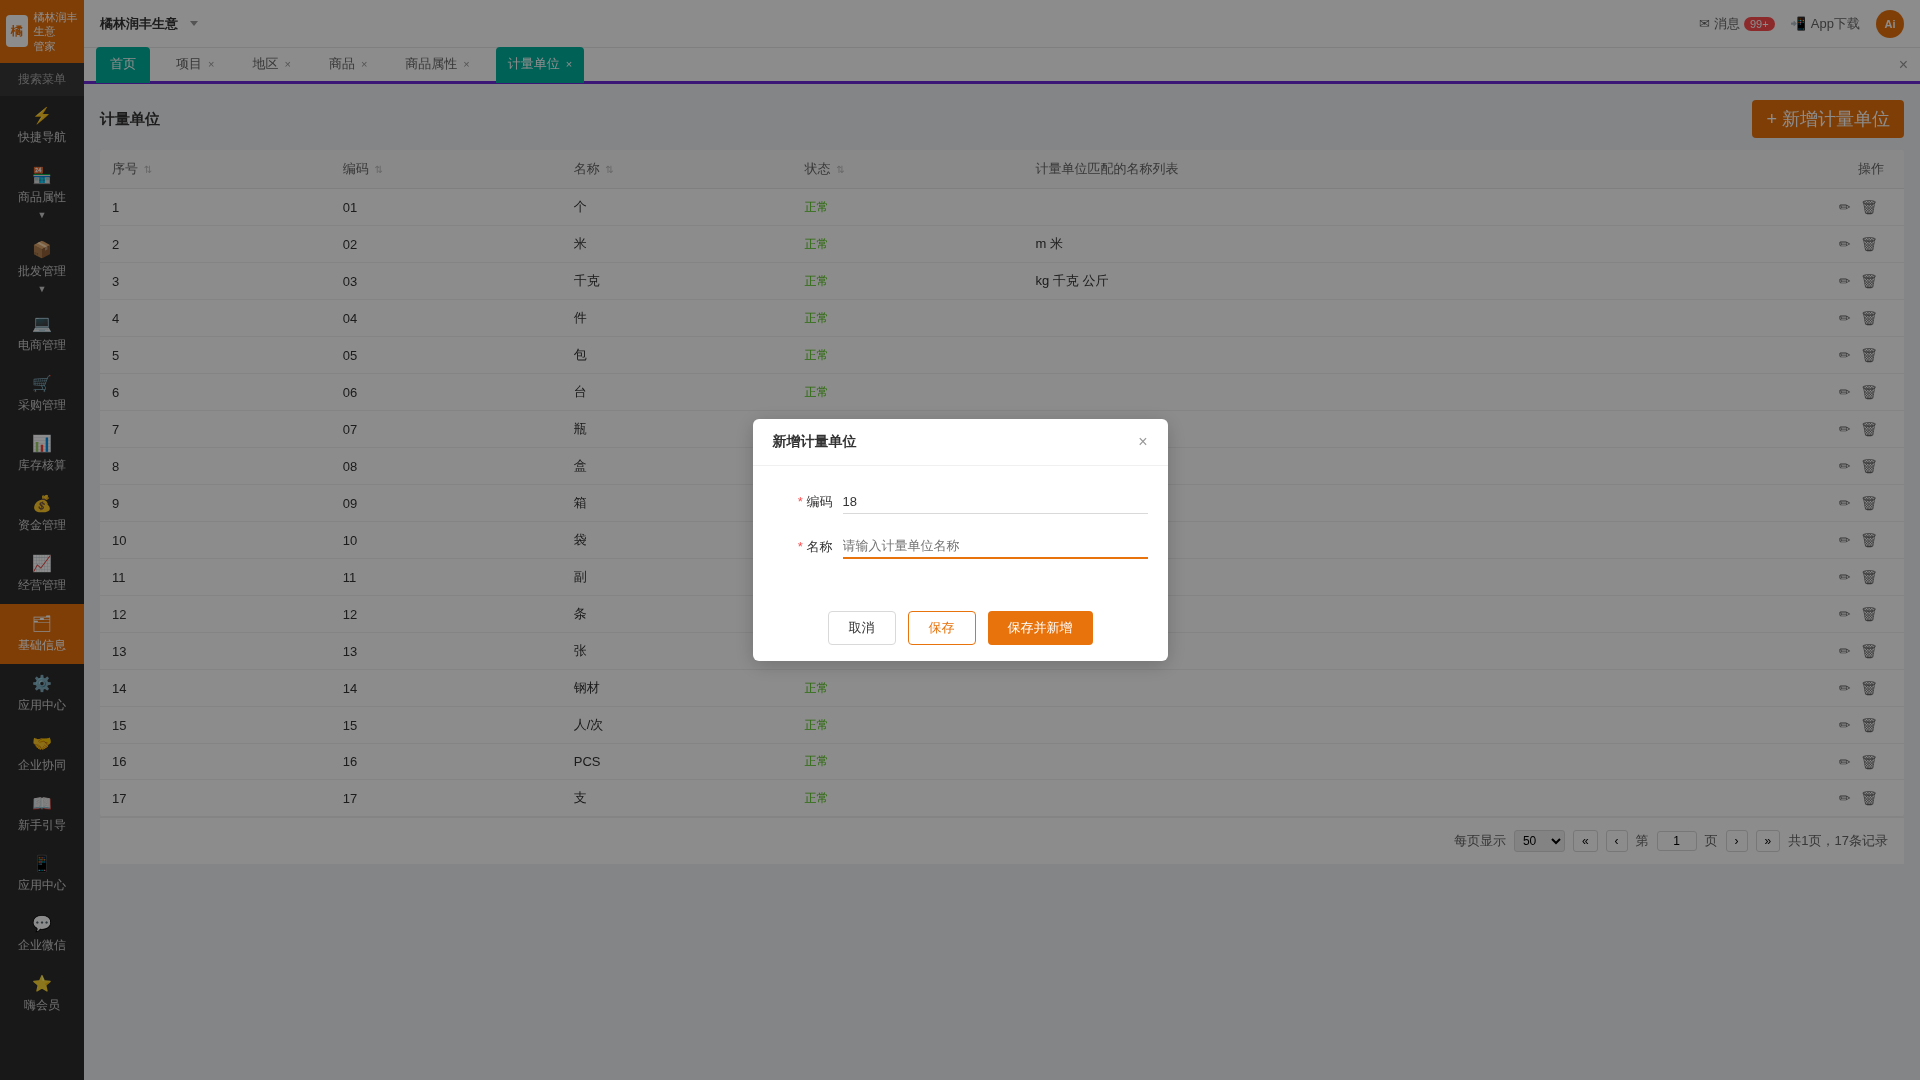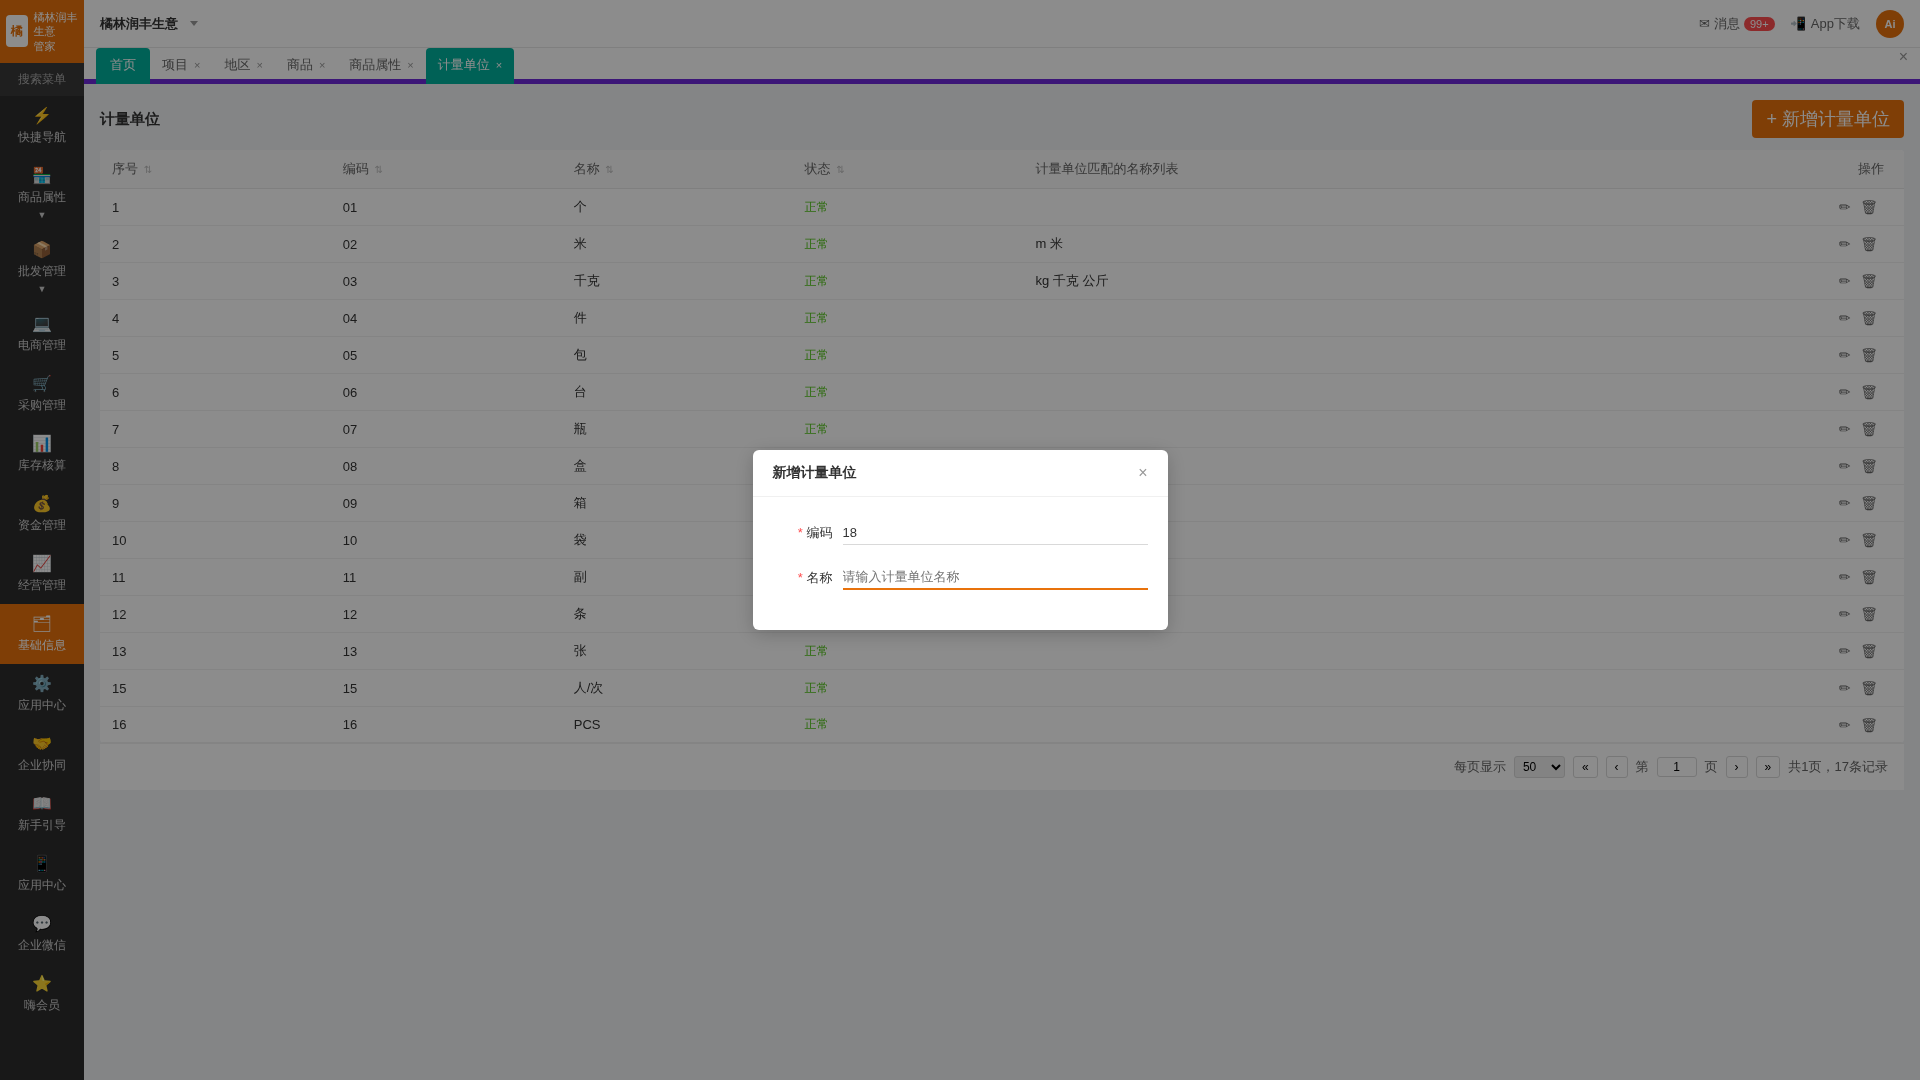--- a/index.html
+++ b/index.html
@@ -21,21 +21,21 @@
     
     .topbar { background: #fff; height: 48px; display: flex; align-items: center; justify-content: space-between; padding: 0 16px; border-bottom: 1px solid #e8e8e8; }
     .topbar-left { display: flex; align-items: center; gap: 8px; color: #666; font-size: 13px; }
     .topbar-right { display: flex; align-items: center; gap: 16px; }
     .topbar-badge { background: #ff4d4f; color: #fff; border-radius: 10px; padding: 1px 6px; font-size: 11px; }
     .topbar-msg { display: flex; align-items: center; gap: 4px; color: #666; font-size: 13px; cursor: pointer; }
     .topbar-app { display: flex; align-items: center; gap: 4px; color: #666; font-size: 13px; cursor: pointer; }
     .topbar-avatar { width: 28px; height: 28px; border-radius: 50%; background: #ccc; font-weight: bold; }
 
     
-    .tabs { background: #fff; display: flex; border-bottom: 5px solid #6d28d9; padding: 0 12px; height: 36px; }
+    .tabs { background: #fff; display: flex; align-items: center; border-bottom: 3px solid #6d28d9; padding: 0 12px; height: 36px; gap: 14px; }
     .tab { padding: 0 12px; height: 36px; display: flex; align-items: center; gap: 6px; font-size: 13px; color: #666; cursor: pointer; border-bottom: 2px solid transparent; }
     .tab.active { color: #fff; background: #00b19d; border-radius: 4px 4px 0 0; }
     .tab-close { font-size: 11px; color: #999; cursor: pointer; }
     .tab.active .tab-close { color: #fff; }
     .tab-home { background: #00b19d; color: #fff; border-radius: 4px 4px 0 0; padding: 0 14px; }
 
     
     .content { flex: 1; padding: 16px; overflow-y: auto; position: relative; }
 
     
@@ -359,34 +359,56 @@
     <td>13</td>
     <td>张</td>
     <td><span class="status-normal">正常</span></td>
     <td></td>
     <td style="text-align:right; padding-right:20px;">
       <span class="action-btn" title="编辑">✏</span>
       <span class="action-btn" title="删除">🗑</span>
     </td>
   </tr>
             <tr>
+    <td>14</td>
+    <td>14</td>
+    <td>钢材</td>
+    <td><span class="status-normal">正常</span></td>
+    <td></td>
+    <td style="text-align:right; padding-right:20px;">
+      <span class="action-btn" title="编辑">✏</span>
+      <span class="action-btn" title="删除">🗑</span>
+    </td>
+  </tr>
+            <tr>
     <td>15</td>
     <td>15</td>
     <td>人/次</td>
     <td><span class="status-normal">正常</span></td>
     <td></td>
     <td style="text-align:right; padding-right:20px;">
       <span class="action-btn" title="编辑">✏</span>
       <span class="action-btn" title="删除">🗑</span>
     </td>
   </tr>
             <tr>
     <td>16</td>
     <td>16</td>
     <td>PCS</td>
+    <td><span class="status-normal">正常</span></td>
+    <td></td>
+    <td style="text-align:right; padding-right:20px;">
+      <span class="action-btn" title="编辑">✏</span>
+      <span class="action-btn" title="删除">🗑</span>
+    </td>
+  </tr>
+            <tr>
+    <td>17</td>
+    <td>17</td>
+    <td>支</td>
     <td><span class="status-normal">正常</span></td>
     <td></td>
     <td style="text-align:right; padding-right:20px;">
       <span class="action-btn" title="编辑">✏</span>
       <span class="action-btn" title="删除">🗑</span>
     </td>
   </tr>
           </tbody>
       </table>
     </div>
@@ -420,14 +442,19 @@
     <div class="modal-body">
       <div class="form-item">
         <label class="form-label required">编码</label>
         <input type="text" class="form-input" value="18" style="">
       </div>
       <div class="form-item">
         <label class="form-label required">名称</label>
         <input type="text" class="form-input active-border" placeholder="请输入计量单位名称" style="">
       </div>
     </div>
+    <div class="modal-footer">
+      <button class="btn-cancel">取消</button>
+      <button class="btn-save">保存</button>
+      <button class="btn-save-new">保存并新增</button>
+    </div>
   </div>
 </div>
 
 </body></html>

